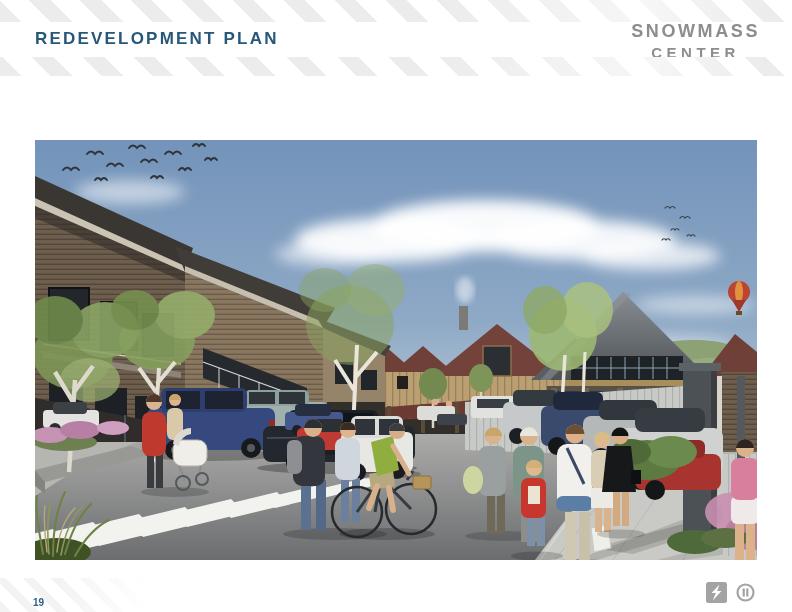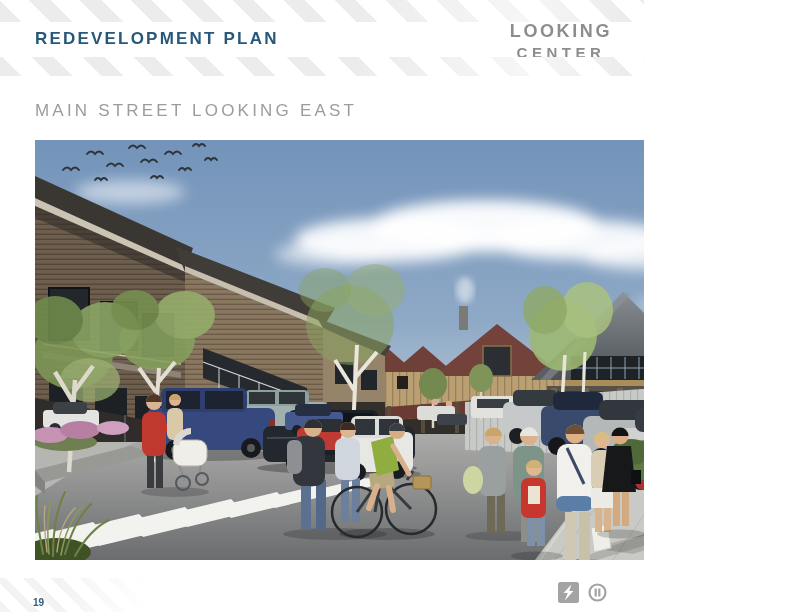--- a/index.html
+++ b/index.html
@@ -1,16 +1,16 @@
 <!DOCTYPE html>
 <html><head>
 <meta charset="utf-8">
 <style>
   html,body{margin:0;padding:0;background:#fff;}
-  .slide{position:relative;width:644px;height:612px;background:#ffffff;overflow:hidden;
+  .slide{position:relative;width:792px;height:612px;background:#ffffff;overflow:hidden;
          font-family:"Liberation Sans", sans-serif;}
   
   .stripes{position:absolute;left:0;width:100%;
     background-image:repeating-linear-gradient(45deg,#ececec 0px,#ececec 15px,#ffffff 15px,#ffffff 36px);}
   .stripes::after{content:"";position:absolute;inset:0;
     background:linear-gradient(to right,rgba(255,255,255,0) 55%,rgba(255,255,255,.55) 82%,rgba(255,255,255,0) 97%);}
   .band-top{top:0;height:22px;}
   .band-bottom{top:57px;height:19px;}
   .page-title{position:absolute;left:35px;top:29px;margin:0;
     font-size:17px;font-weight:bold;letter-spacing:2.2px;color:#27587a;}
@@ -31,26 +31,25 @@
   .logos{position:absolute;right:36px;top:582px;display:flex;gap:8px;align-items:center;}
 </style>
 </head>
 <body>
 
 <div class="slide">
 
   <div class="stripes band-top"></div>
   <h1 class="page-title">REDEVELOPMENT PLAN</h1>
   <div class="brand">
-    <div class="brand-line1">LOOKING</div>
+    <div class="brand-line1">SNOWMASS</div>
     <div class="brand-line2">CENTER</div>
   </div>
   <div class="stripes band-bottom"></div>
 
-  <h2 class="subtitle">MAIN STREET LOOKING EAST</h2>
 
   <div class="render">
   <svg viewBox="0 0 722 420" width="722" height="420" xmlns="http://www.w3.org/2000/svg">
     <defs>
       <linearGradient id="sky" x1="0" y1="0" x2="0" y2="1">
         <stop offset="0" stop-color="#7393ba"></stop>
             <stop offset=".6" stop-color="#8ea9c6"></stop>
             <stop offset="1" stop-color="#bfcbd7"></stop>
       </linearGradient>
       <linearGradient id="road" x1="0" y1="0" x2="0" y2="1">

